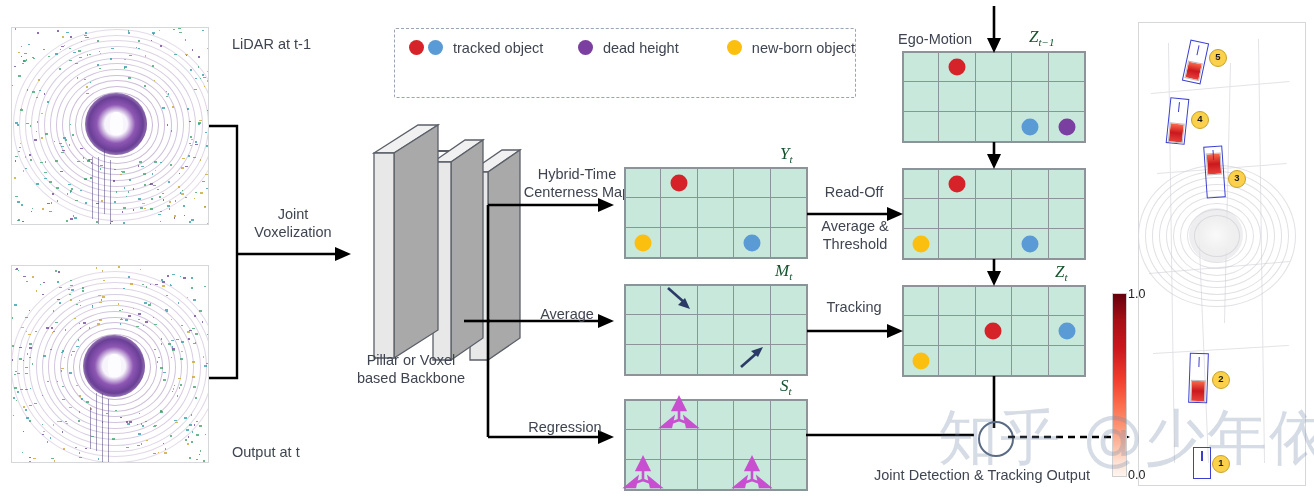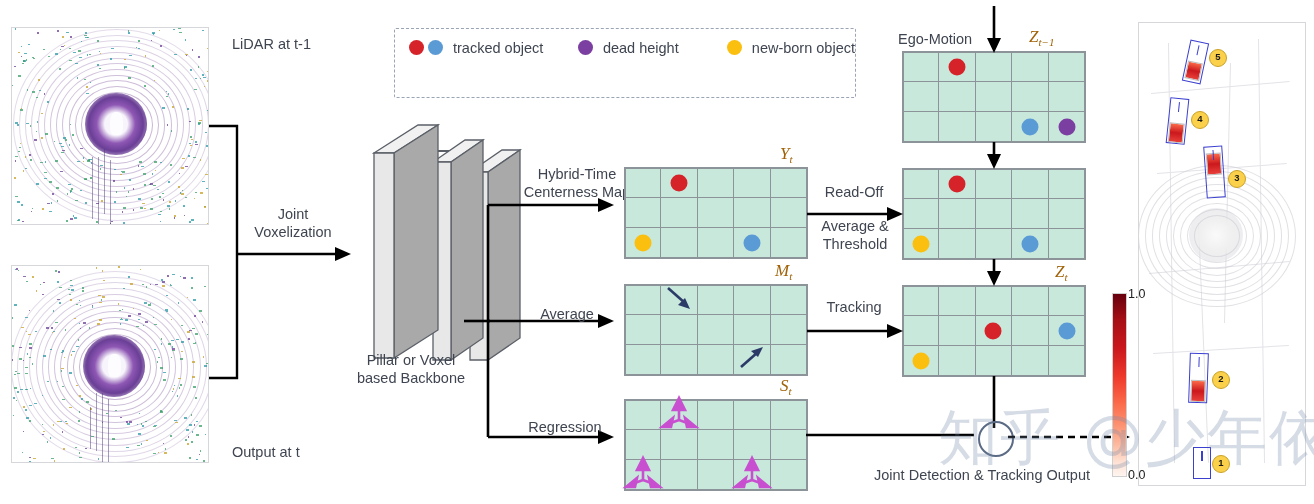--- a/index.html
+++ b/index.html
@@ -1,21 +1,21 @@
 <!DOCTYPE html>
 <html><head>
 <meta charset="utf-8">
 <style>
   html,body{margin:0;padding:0;background:#ffffff;}
   body{width:1314px;height:504px;position:relative;overflow:hidden;
        font-family:"Liberation Sans","DejaVu Sans",sans-serif;
        color:#3d4451;-webkit-font-smoothing:antialiased;}
   .abs{position:absolute;}
   .lbl{font-size:14.5px;color:#3f4550;line-height:1.25;text-align:center;white-space:pre-line;}
-  .mathlbl{font-family:"Liberation Serif","DejaVu Serif",serif;font-style:italic;font-size:17px;color:#a16207;}
+  .mathlbl{font-family:"Liberation Serif","DejaVu Serif",serif;font-style:italic;font-size:17px;color:#14532d;}
   .mathlbl sub{font-style:italic;font-size:11px;}
 
   
   .pc{border:1px solid #d5d7da;background:#ffffff;overflow:hidden;}
   .pc-inner{position:absolute;inset:0;}
   .ring{position:absolute;border-radius:50%;border:1px solid rgba(90,40,130,.55);}
   .blob{position:absolute;border-radius:50%;
         background:radial-gradient(circle,#f7f4fb 0%,#f7f4fb 26%,#8e57b4 44%,#6a3f96 62%,rgba(110,60,150,.25) 85%,rgba(255,255,255,0) 100%);}
   .ego{position:absolute;background:#fdfcff;border-radius:42% 42% 30% 30%;}
   .spk{position:absolute;background:#2b9aa6;opacity:.75;}

